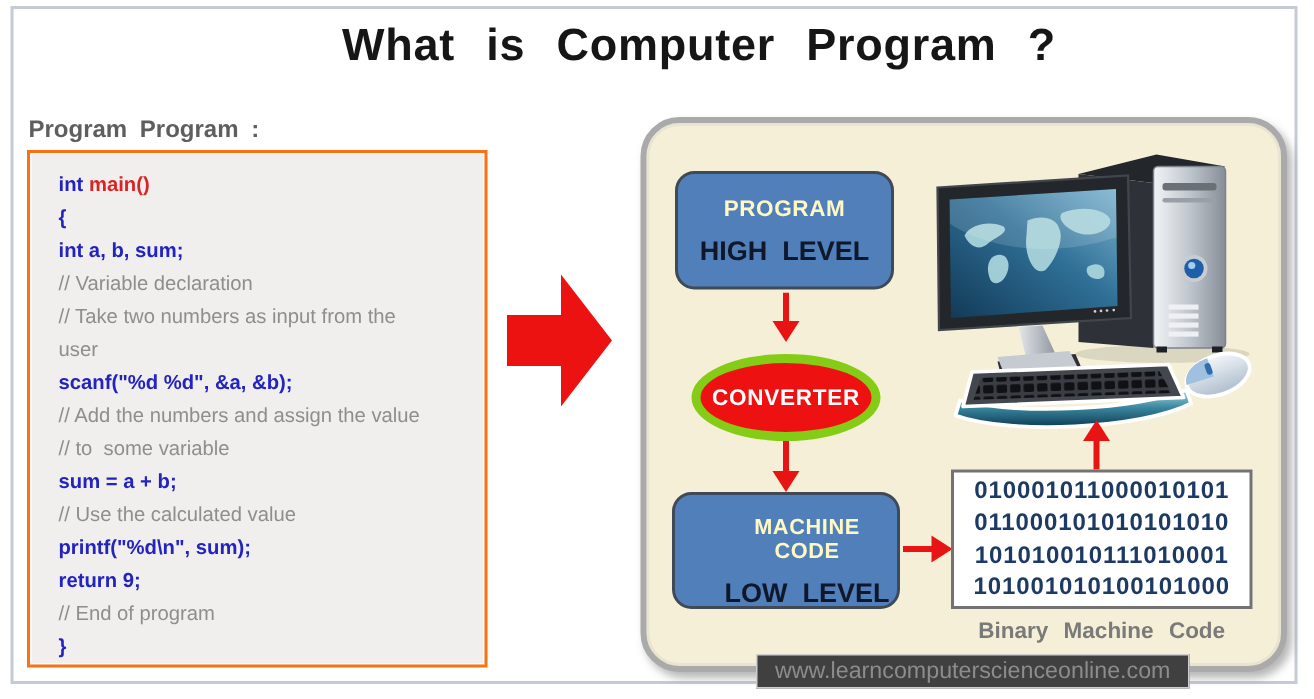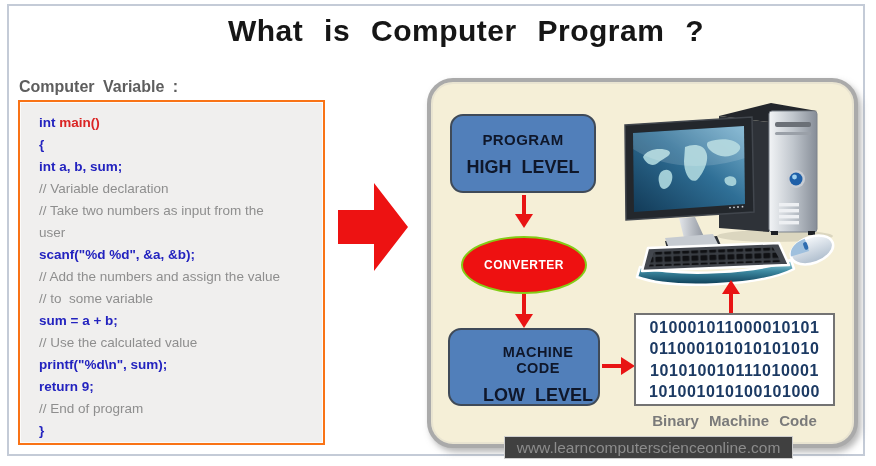--- a/index.html
+++ b/index.html
@@ -36,28 +36,28 @@
     position:absolute; left:427px; top:78px; width:431px; height:370px;
     background:#f5efd7; border:4px solid #aaaaaa; border-radius:26px; box-sizing:border-box;
     box-shadow:3px 4px 6px rgba(110,110,110,0.5), inset 0 0 0 2px #e9e4d1;
   }
   .flow-box {
     position:absolute; background:#517fba; border:2px solid #3f4a58; border-radius:13px;
     box-sizing:border-box; text-align:center; z-index:3;
   }
   .program-box { left:450px; top:114px; width:146px; height:79px; }
   .machine-box { left:448px; top:328px; width:152px; height:78px;padding-left:28px; }
-  .flow-box .l1 { margin-top:15px; font-size:15px; font-weight:bold; color:#0f172a; letter-spacing:0.4px; word-spacing:5px; }
+  .flow-box .l1 { margin-top:15px; font-size:15px; font-weight:bold; color:#fef9c3; letter-spacing:0.4px; word-spacing:5px; }
   .machine-box .l1 { font-size:14.5px; margin-top:14px; }
   .flow-box .l2 { margin-top:9px; font-size:18px; font-weight:bold; color:#0f172a; word-spacing:5px; }
   .converter {
     position:absolute; left:461px; top:236px; width:126px; height:58px;
-    background:#ee1111; border:2px solid #84cc16; border-radius:50%; box-sizing:border-box;
+    background:#ee1111; border:6px solid #84cc16; border-radius:50%; box-sizing:border-box;
     display:flex; align-items:center; justify-content:center;
-    color:#ffffff; font-size:12px; font-weight:bold; letter-spacing:0.5px; z-index:3;
+    color:#ffffff; font-size:15px; font-weight:bold; letter-spacing:0.5px; z-index:3;
   }
   .flow-arrow { position:absolute; z-index:2; }
   .arrow1 { left:513px; top:195px; }
   .arrow2 { left:513px; top:294px; }
   .arrow3 { left:602px; top:356px; }
   .arrow-up { left:720px; top:280px; }
 
   .computer { position:absolute; left:613px; top:100px; width:244px; height:195px; z-index:1; }
 
   .binary-box {
@@ -81,21 +81,21 @@
   }
 </style>
 </head>
 <body>
 
 <div class="page">
   <div class="outer-frame"></div>
 
   <div class="title">What is Computer Program ?</div>
 
-  <div class="section-heading">Computer Variable :</div>
+  <div class="section-heading">Program Program :</div>
 
   <div class="code-box">
     <div class="code-line"><span class="tok-kw">int</span><span class="tok-fn"> main()</span></div>
     <div class="code-line kw">{</div>
     <div class="code-line kw">int a, b, sum;</div>
     <div class="code-line comment">// Variable declaration</div>
     <div class="code-line comment">// Take two numbers as input from the</div>
     <div class="code-line comment">user</div>
     <div class="code-line kw">scanf("%d %d", &amp;a, &amp;b);</div>
     <div class="code-line comment">// Add the numbers and assign the value</div>

